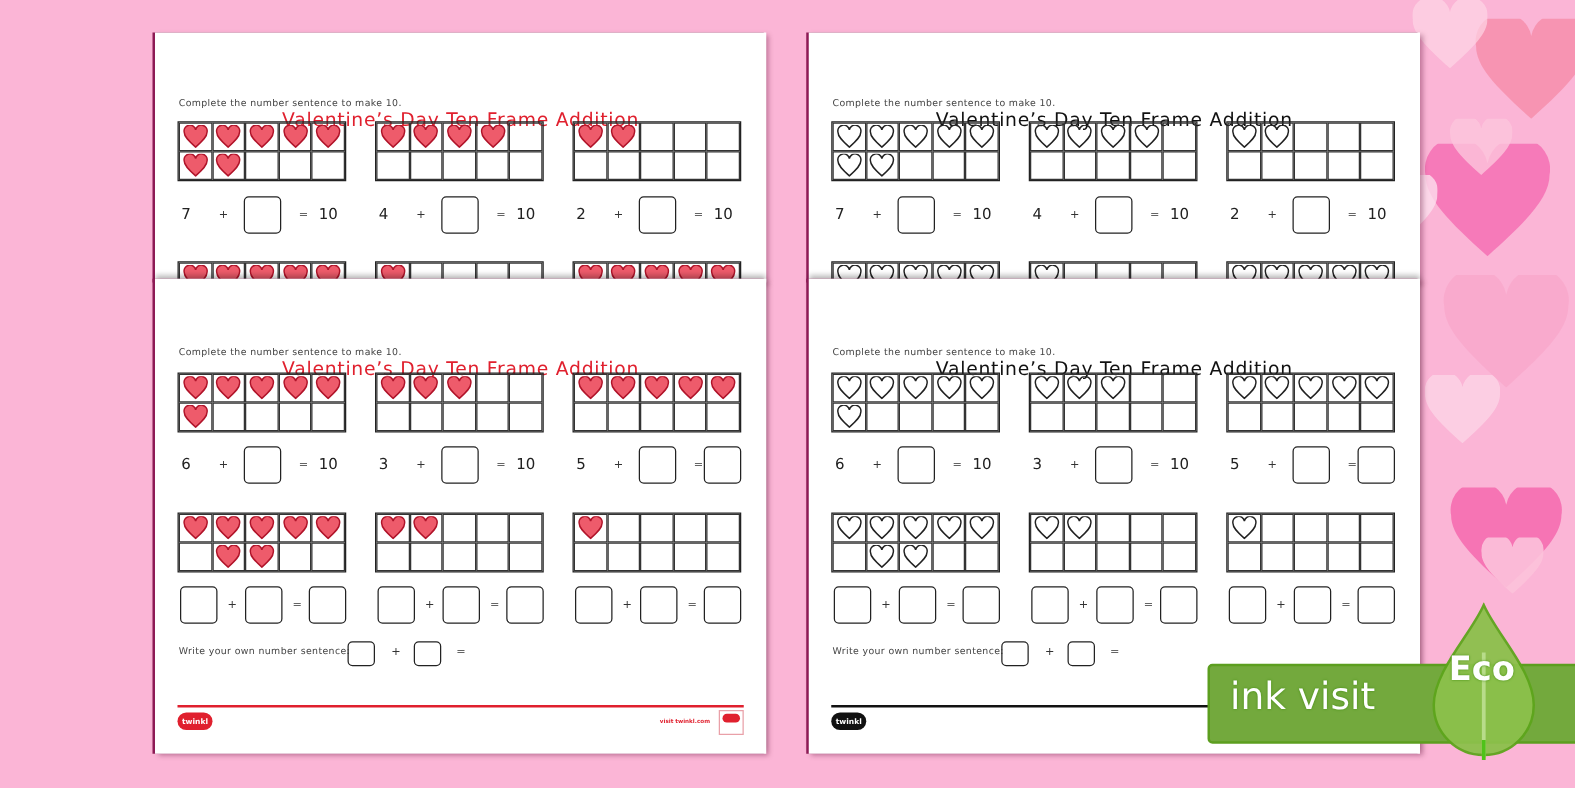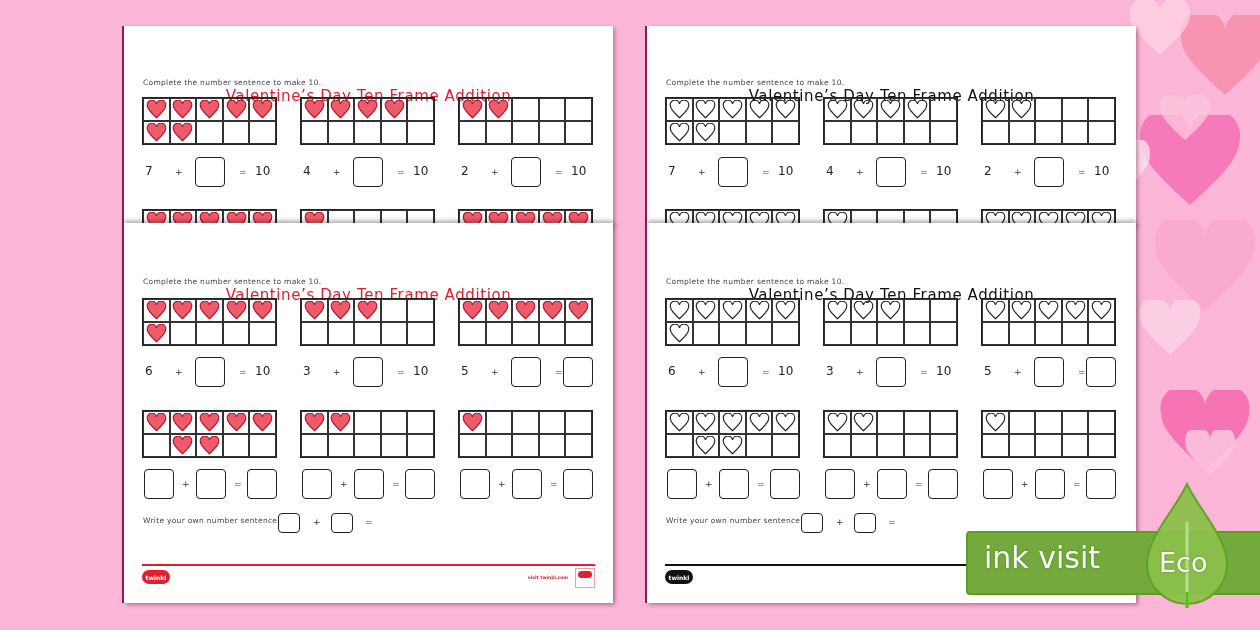--- a/index.html
+++ b/index.html
@@ -52,21 +52,21 @@
   .eco-banner {
     position: absolute; left: 966px; top: 531px; width: 300px; height: 64px;
     background: #73a93d; border: 2px solid #5c9e1f; border-radius: 4px;
   }
   .ink-label {
     position: absolute; left: 984px; top: 540px; font-size: 30px; color: #fff; font-family: "DejaVu Sans", sans-serif;
     text-shadow: 0 0 2px #3f8a0d;
   }
   .leaf { position: absolute; left: 1145px; top: 482px; width: 84px; height: 126px; }
   .eco-label {
-    position: absolute; left: 1159px; top: 547px; font-size: 27px; font-weight: normal; color: #fff;
+    position: absolute; left: 1159px; top: 520px; font-size: 27px; font-weight: bold; color: #fff;
     font-family: "DejaVu Sans", sans-serif; text-shadow: 0 0 2px #3f8a0d;
   }
 </style>
 </head>
 <body>
 
 <div class="bg-hearts">
   <svg class="bg-heart" style="left:140px;top:15px;width:90px;height:80px" viewBox="0 0 32 29">
       <path d="M16 29 C6 20 0 14 0 8 A8 8 0 0 1 16 5 A8 8 0 0 1 32 8 C32 14 26 20 16 29Z" fill="#f58aa6" opacity="0.75"></path>
     </svg>

